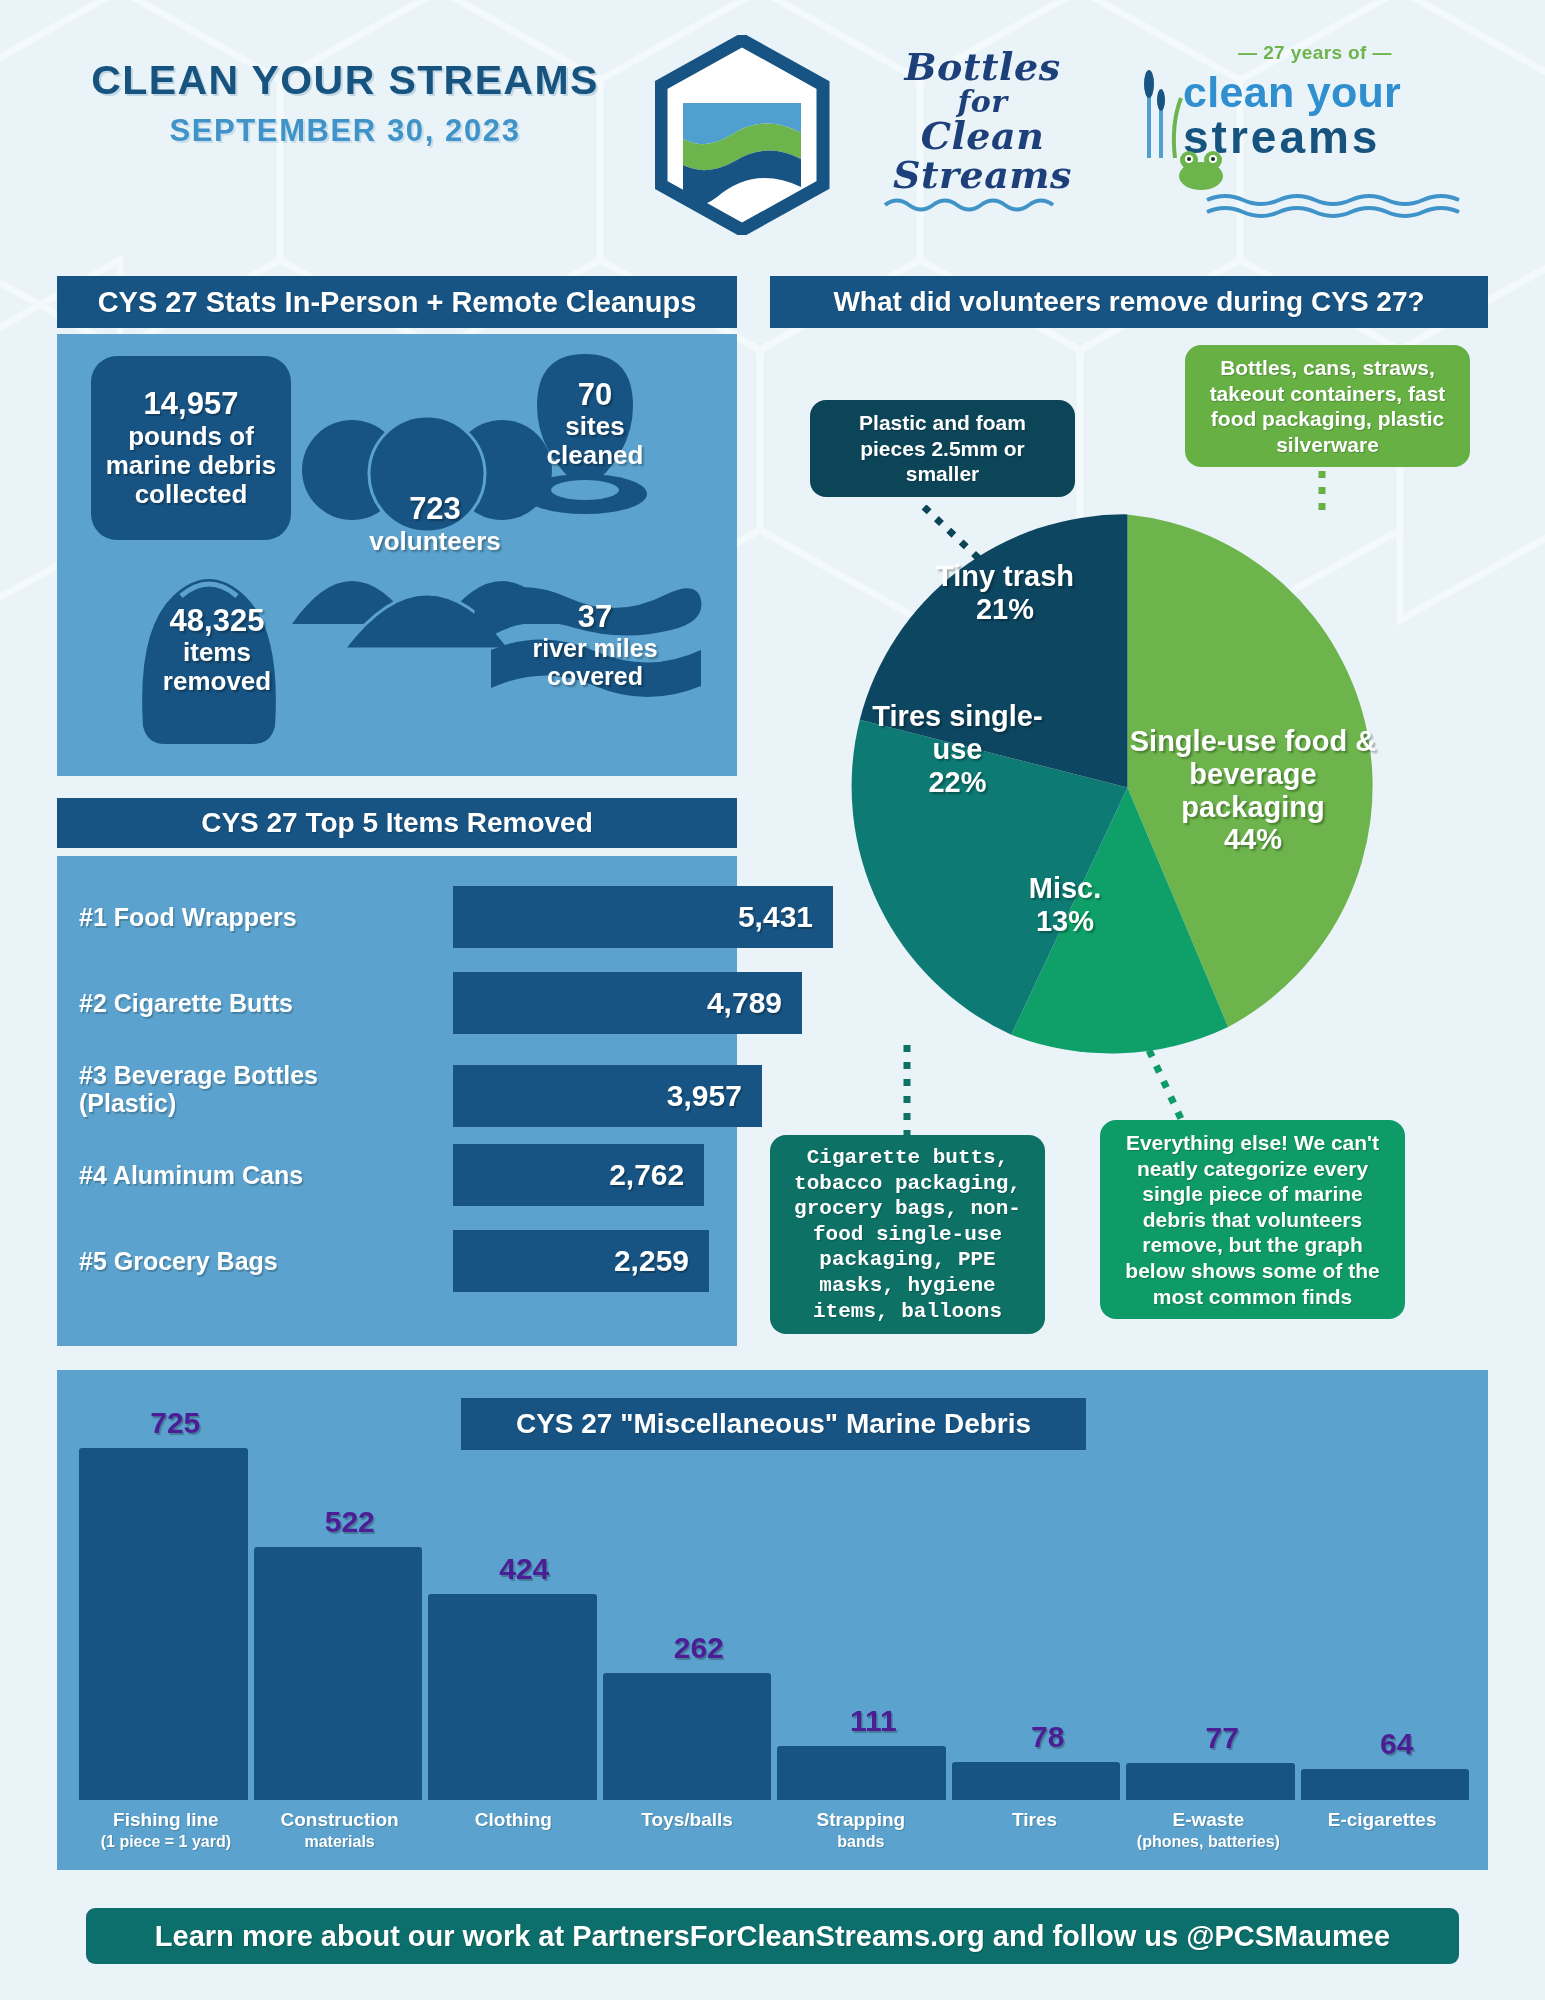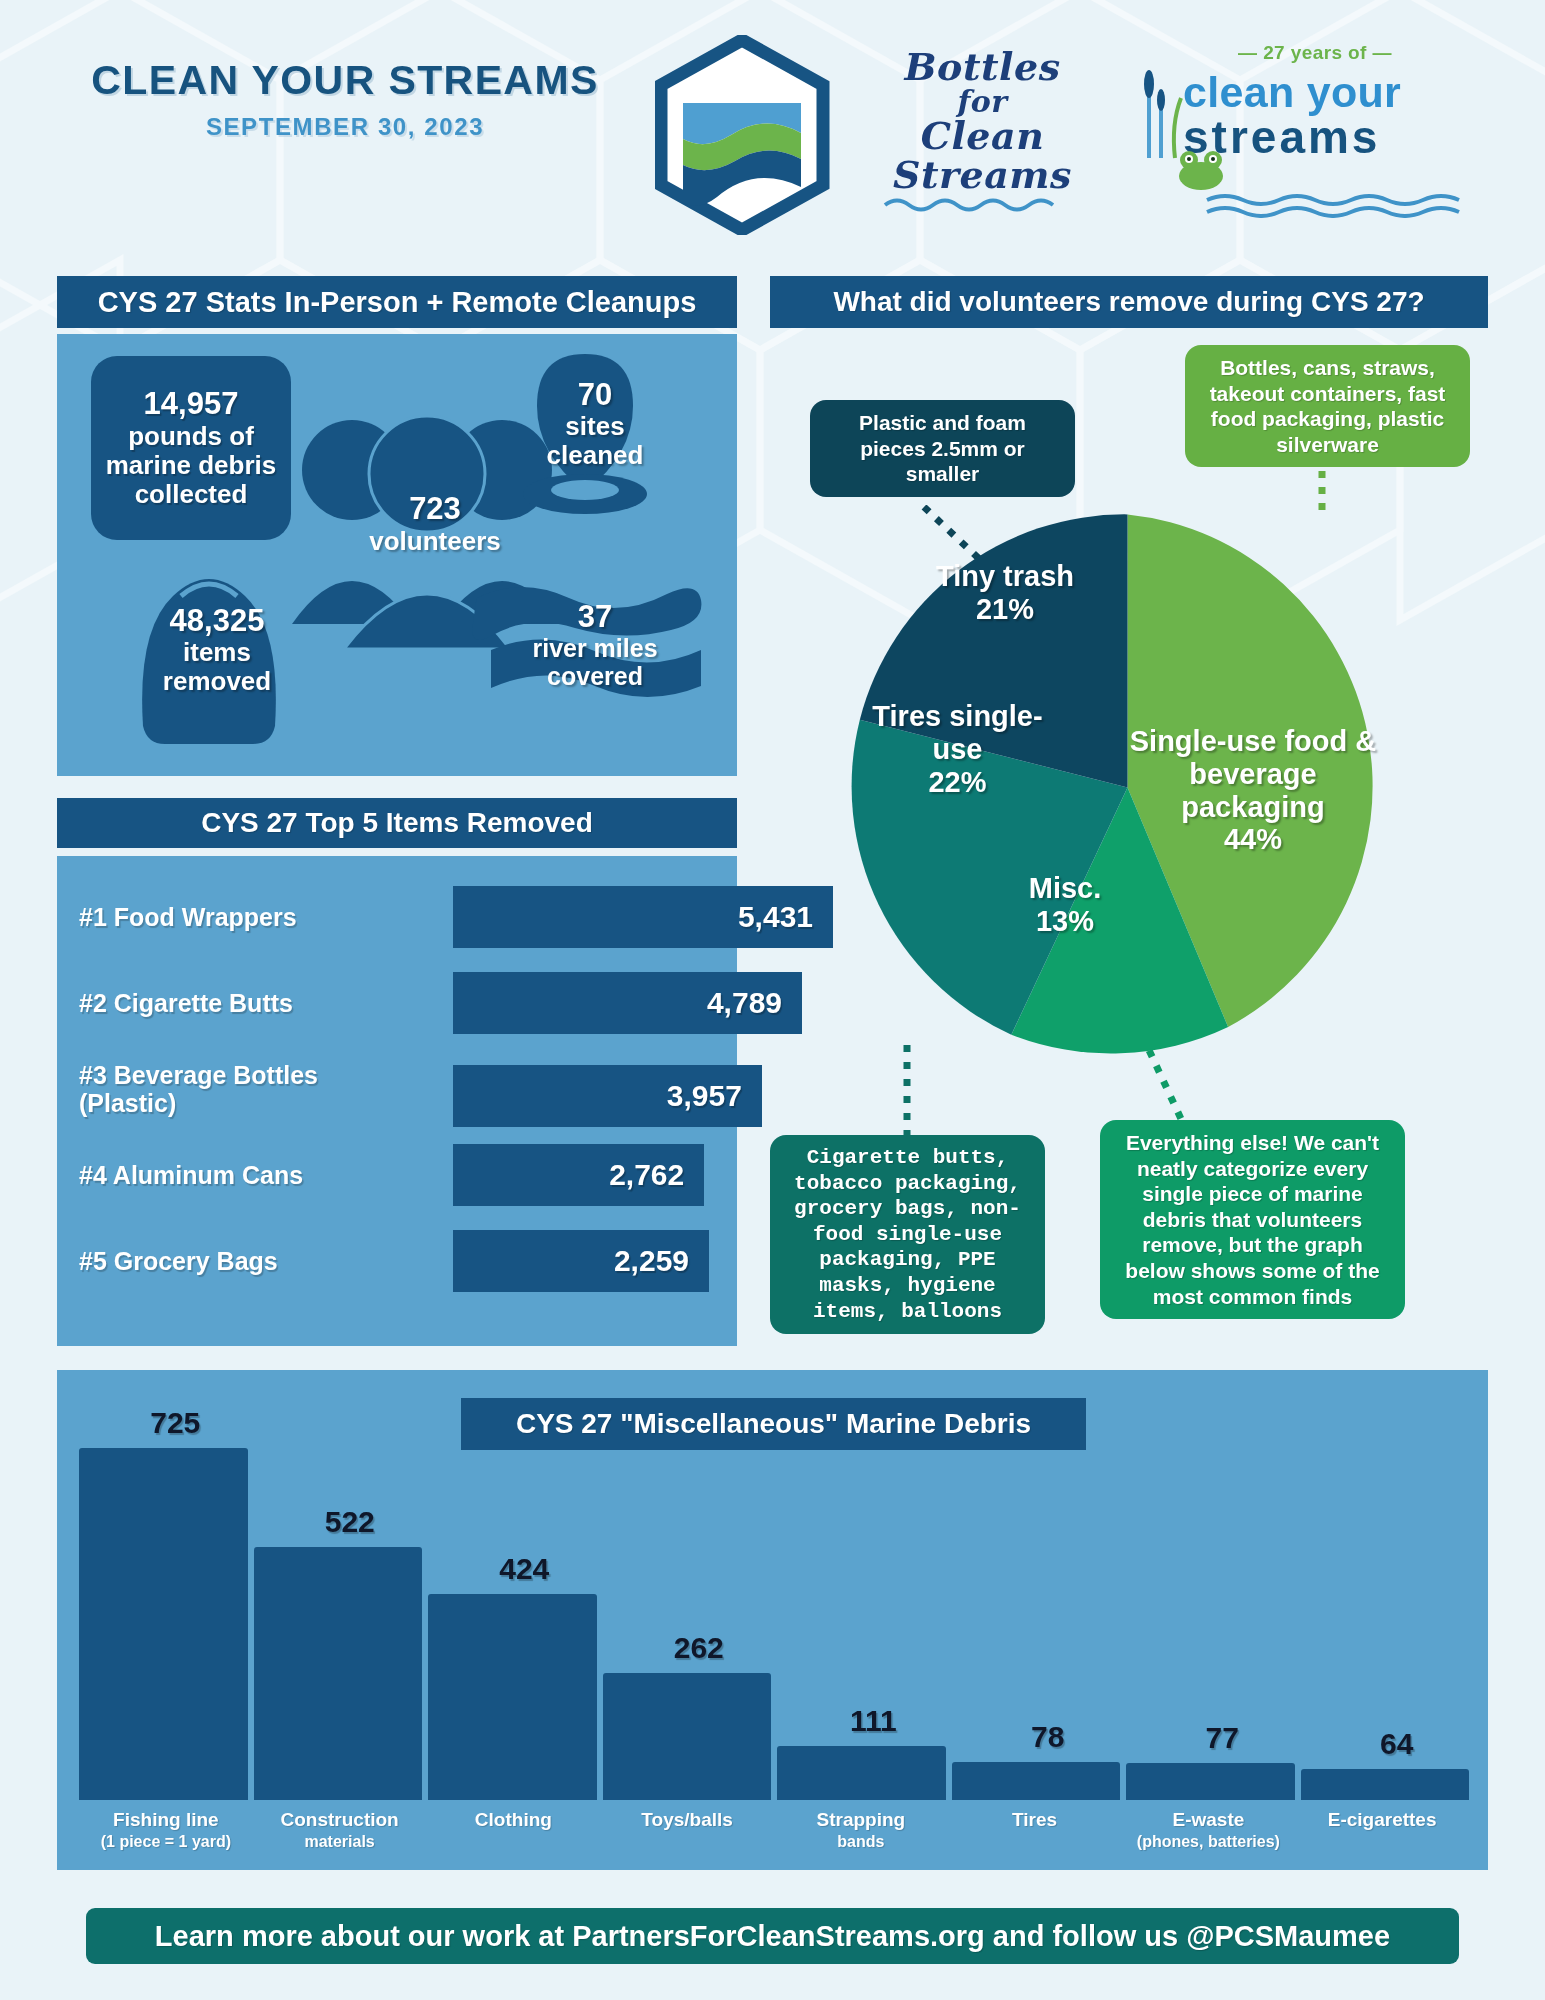--- a/index.html
+++ b/index.html
@@ -21,21 +21,21 @@
 
   
   .header { position: absolute; top: 0; left: 0; width: 1545px; height: 258px; }
   .title-block { position: absolute; left: 60px; top: 58px; width: 570px; text-align: center; }
   .title-l1, .title-l2 {
     font-weight: 700; font-size: 41px; letter-spacing: 1.4px;
     color: #17537f; line-height: 1.12;
     text-shadow: 2px 2px 0 rgba(160,190,210,0.55);
   }
   .title-date {
-    margin-top: 9px; font-weight: 700; font-size: 24px; letter-spacing: 1.6px;
+    margin-top: 9px; font-weight: 700; font-size: 31px; letter-spacing: 1.6px;
     color: #3f93c8; text-shadow: 2px 2px 0 rgba(170,200,220,0.5);
   }
   .logo-hex { position: absolute; left: 655px; top: 35px; }
   .pcs-logo { position: absolute; left: 865px; top: 48px; width: 235px; text-align:center; }
   .pcs-script {
     font-family: "DejaVu Serif", serif; font-style: italic; font-weight: 700;
     color: #1d3f7a; font-size: 38px; line-height: 1.02; letter-spacing: .5px;
   }
   .cys-logo { position: absolute; left: 1135px; top: 42px; width: 360px; }
   .cys-years { font-size: 19px; font-weight: 700; color: #6cb44b; letter-spacing: .4px; text-align:center; }
@@ -115,21 +115,21 @@
   #bar-title {
     position: absolute; left: 404px; top: 28px; width: 625px; height: 52px;
     font-size: 28px;
   }
   #bars {
     position: absolute; left: 22px; top: 0px; width: 1390px; height: 430px;
     display: flex; align-items: flex-end; gap: 6px;
   }
   .bcol { position: relative; flex: 1; display: flex; flex-direction: column;
           align-items: center; justify-content: flex-end; height: 430px; }
-  .bval { color: #0f172a; font-weight: 700; font-size: 30px; margin-bottom: 8px;
+  .bval { color: #4c1d95; font-weight: 700; font-size: 30px; margin-bottom: 8px;
           text-shadow: 1.5px 1.5px 1px rgba(0,0,0,.25); margin-left: 24px; }
   .brect { width: 100%; background: #175483; border-radius: 3px 3px 0 0; }
   #blabels { position: absolute; left: 22px; top: 432px; width: 1390px;
              display: flex; }
   .blab { flex: 1; text-align: center; color: #ffffff; font-weight: 700;
           font-size: 19px; line-height: 1.25; padding-top: 6px;
           text-shadow: 1px 1px 1px rgba(0,0,0,.2); }
   .blab .sub { font-size: 16px; display: block; }
 
   

